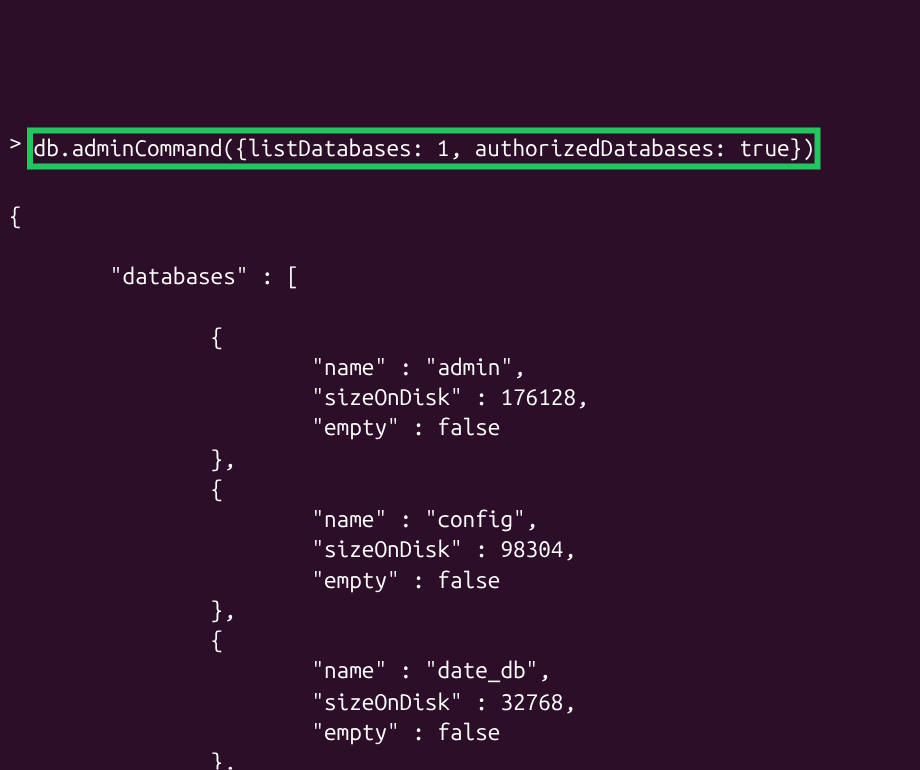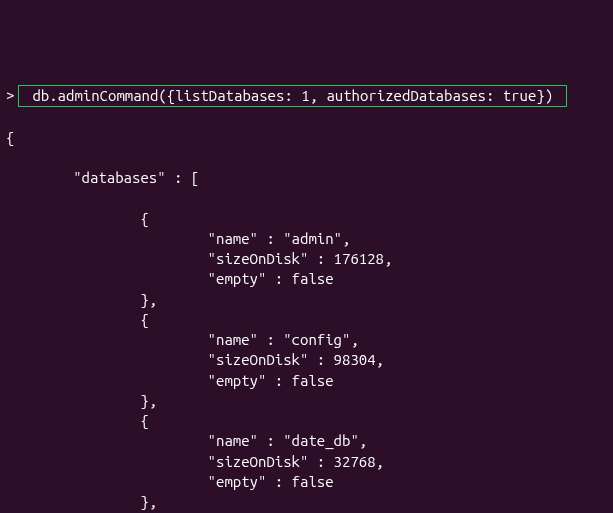--- a/index.html
+++ b/index.html
@@ -21,22 +21,22 @@
     }
     .prompt-line {
       display: flex;
       align-items: flex-start;
     }
     .prompt-char {
       color: #ffffff;
       margin-right: 4px;
     }
     .highlight-box {
-      border: 1px solid #22c55e;
-      padding: 0px 13px;
+      border: 4px solid #22c55e;
+      padding: 0px 0;
       display: inline-block;
     }
     .cmd-text {
       color: #ffffff;
     }
     .output {
       color: #ffffff;
     }
   </style>
 </head>

